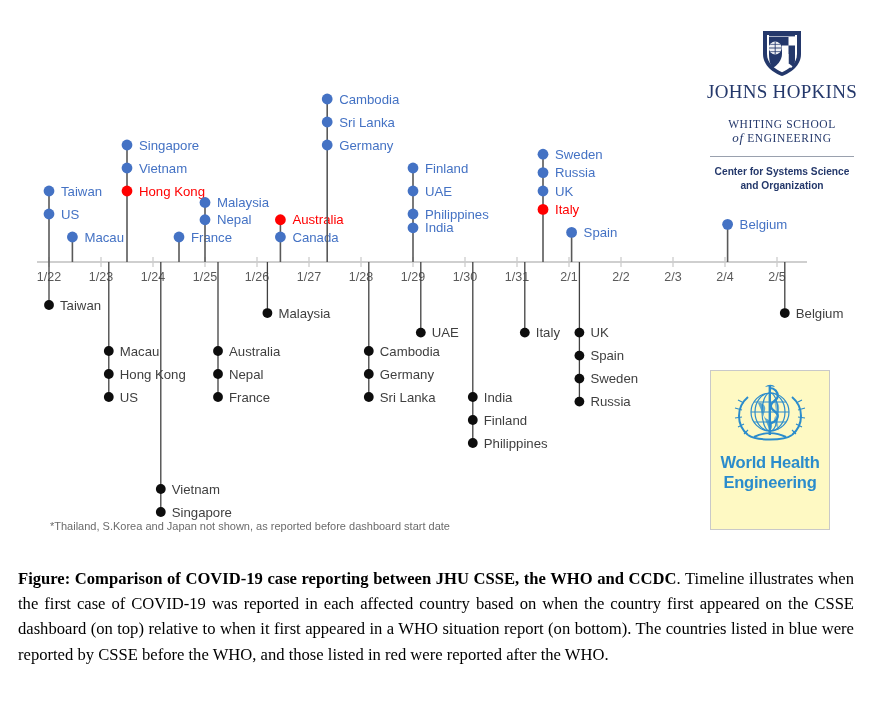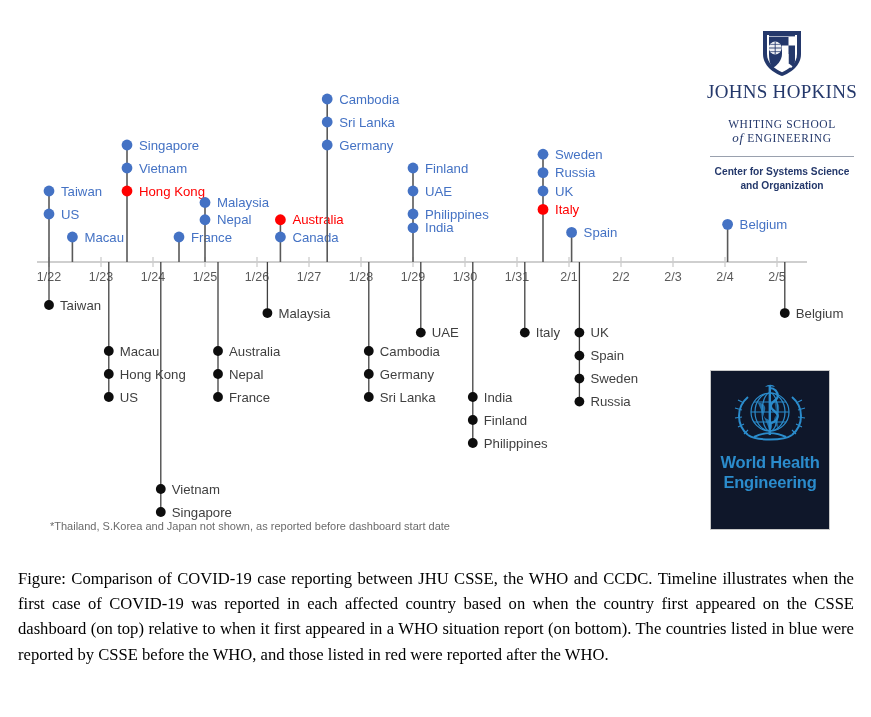--- a/index.html
+++ b/index.html
@@ -99,21 +99,21 @@
   }
 
   
   #who-logo {
     position: absolute;
     left: 710px;
     top: 370px;
     width: 120px;
     height: 160px;
     border: 1px solid #c9c9c9;
-    background: #0f172a;
+    background: #fef9c3;
     text-align: center;
     box-sizing: border-box;
   }
   #who-emblem-wrap {
     line-height: 0;
     margin-top: 8px;
   }
   .who-name {
     font-family: "Liberation Sans", sans-serif;
     font-size: 16.5px;
@@ -129,21 +129,21 @@
     position: absolute;
     left: 18px;
     top: 566px;
     width: 836px;
     font-family: "Liberation Serif", serif;
     font-size: 16.6px;
     line-height: 1.52;
     color: #000000;
     text-align: justify;
   }
-  #caption .cap-lead { font-weight: normal; }
+  #caption .cap-lead { font-weight: bold; }
 </style>
 </head>
 <body>
 
 <div id="figure-root">
 
   <div id="chart-area">
     <svg id="chart-svg" width="871" height="552">
         <line x1="37" y1="262" x2="807" y2="262" stroke="#bfbfbf" stroke-width="1.4"></line>
         <line x1="49" y1="257" x2="49" y2="267" stroke="#cccccc" stroke-width="1.3"></line>

